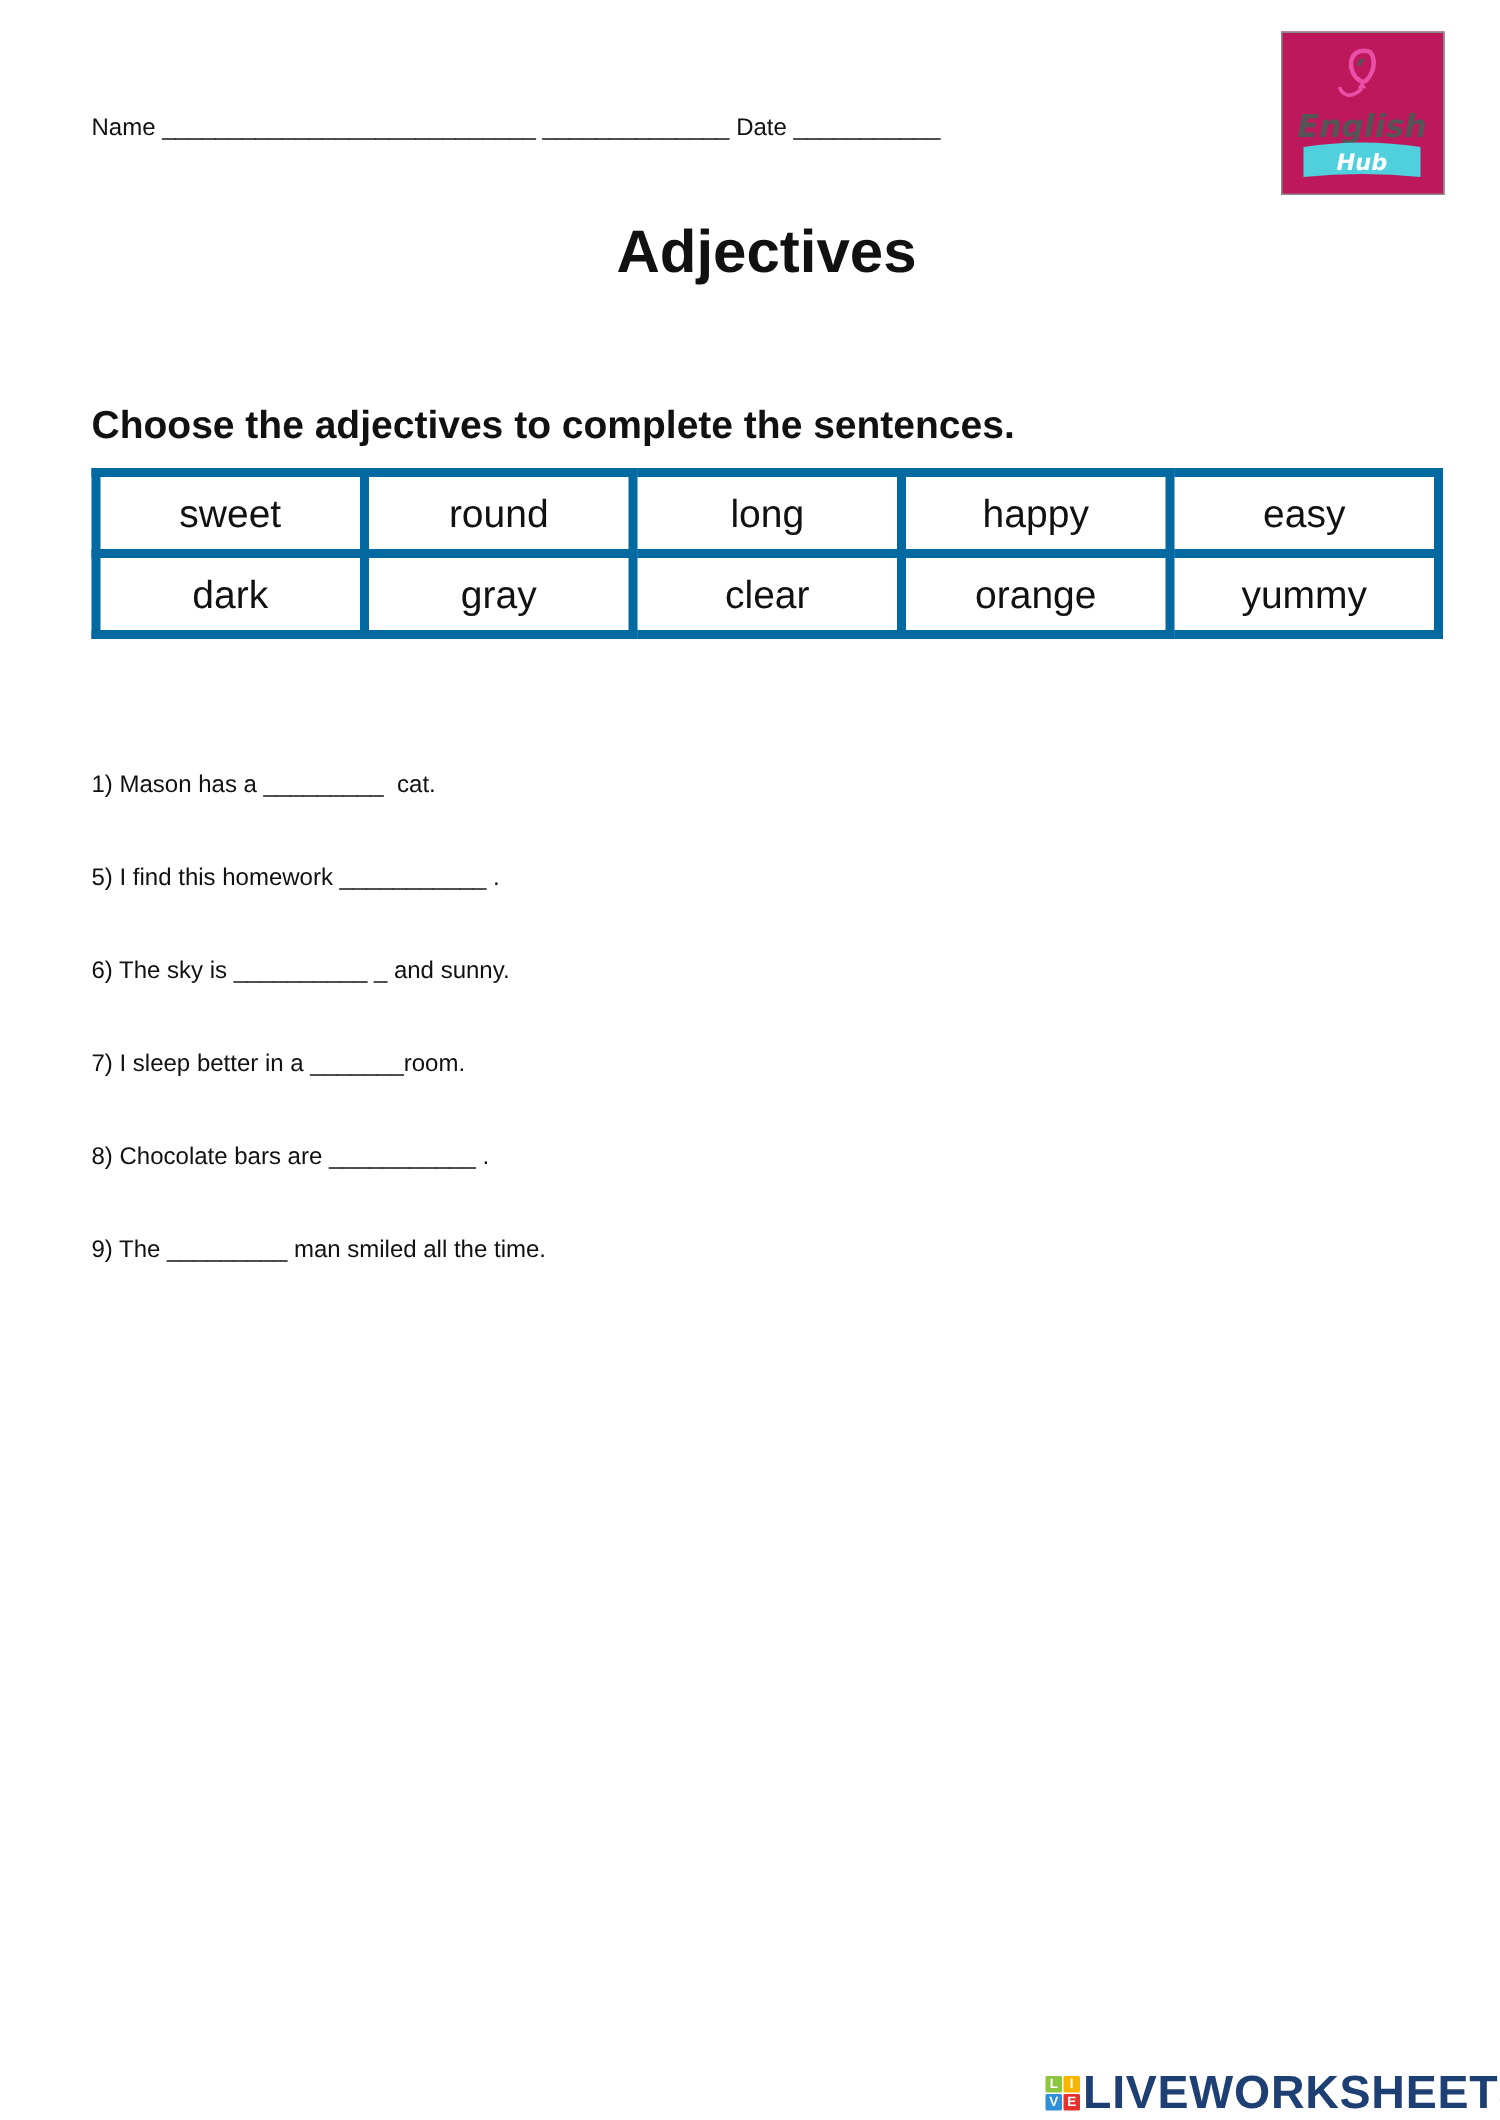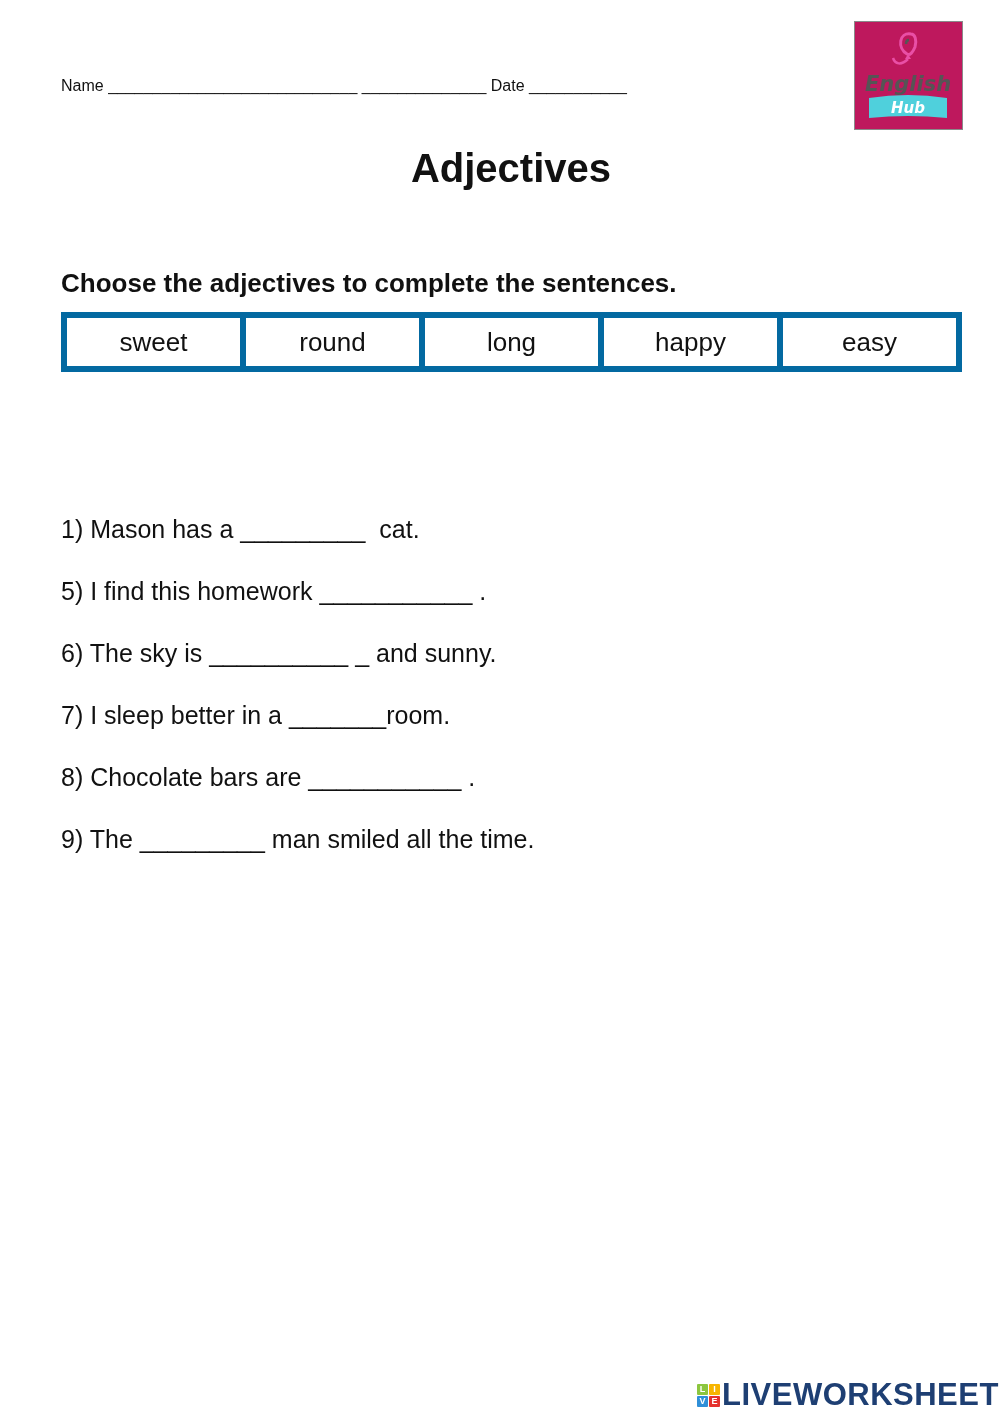--- a/index.html
+++ b/index.html
@@ -65,21 +65,21 @@
       font-size: 26px;
       width: 20%;
       padding: 0;
     }
     .questions {
       position: absolute;
       left: 61px;
       top: 515px;
     }
     .question {
-      font-size: 25px;
+      font-size: 16px;
       height: 62px;
       white-space: pre;
     }
     .footer-brand {
       position: absolute;
       left: 697px;
       top: 1377px;
       display: flex;
       align-items: center;
     }
@@ -129,20 +129,27 @@
 
 <table class="word-bank">
   <tbody>
       <tr>
     <td>sweet</td>
     <td>round</td>
     <td>long</td>
     <td>happy</td>
     <td>easy</td>
   </tr>
+  <tr>
+    <td>dark</td>
+    <td>gray</td>
+    <td>clear</td>
+    <td>orange</td>
+    <td>yummy</td>
+  </tr>
 </tbody>
   </table>
 
 <div class="questions">
   <div class="question">1) Mason has a _________  cat.</div>
   <div class="question">5) I find this homework ___________ .</div>
   <div class="question">6) The sky is __________ _ and sunny.</div>
   <div class="question">7) I sleep better in a _______room.</div>
   <div class="question">8) Chocolate bars are ___________ .</div>
   <div class="question">9) The _________ man smiled all the time.</div>

